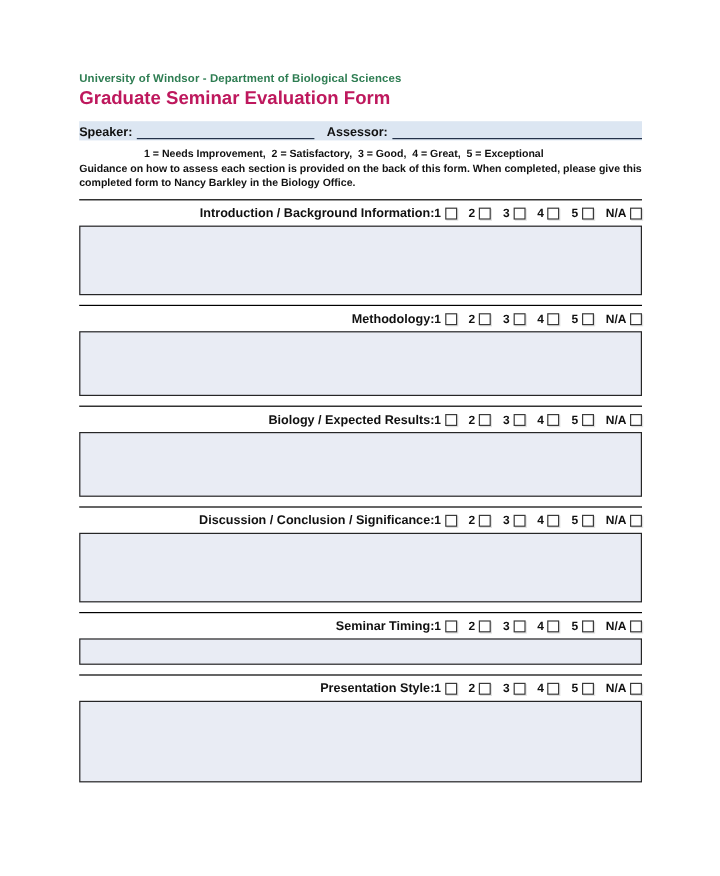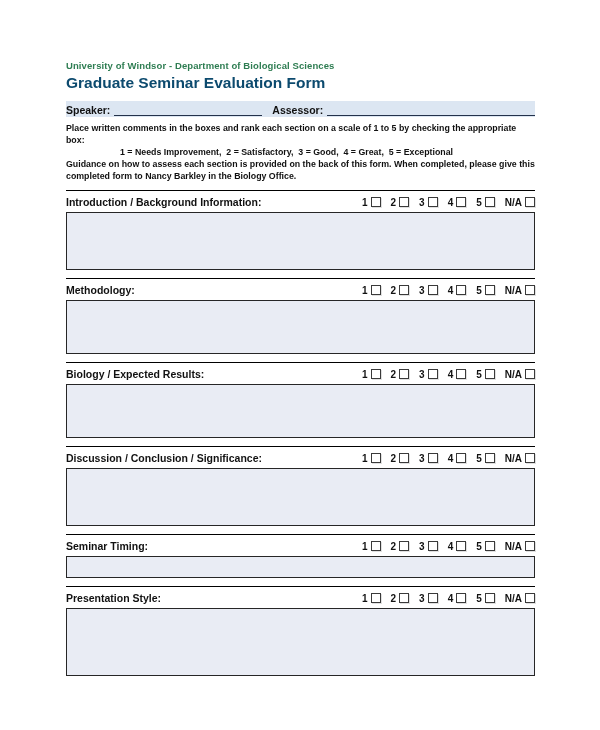--- a/index.html
+++ b/index.html
@@ -4,35 +4,35 @@
 <style>
   html,body { margin:0; padding:0; background:#ffffff; }
   body {
     width:600px; height:730px; overflow:hidden;
     font-family:"Liberation Sans", sans-serif; color:#111;
   }
   .page { width:600px; height:730px; position:relative; background:#fff; }
   .content { padding:60px 65px 0 66px;border-radius:15px; }
 
   .dept { color:#2e7d52; font-weight:bold; font-size:9.5px; letter-spacing:.1px; }
-  .title { font-size:15.5px; font-weight:bold; color:#0c4a6e; margin:3px 0 9px 0; }
+  .title { font-size:15.5px; font-weight:bold; color:#be185d; margin:3px 0 9px 0; }
 
   .field-row { display:flex; align-items:flex-end; font-weight:bold; font-size:10.5px; height:16px; margin-bottom:5px; }
   .speaker-row { background:#dce6f2;text-align:right; }
   .lbl { white-space:nowrap; padding-bottom:1px; }
   .line { border-bottom:1.5px solid #24324a; height:12px; display:inline-block; }
   .line-speaker { width:148px; margin:0 10px 1px 4px; }
   .line-assessor { flex:1; margin:0 0 1px 4px; }
   .line-date { width:330px; margin:0 0 1px 4px; }
 
   .instructions { font-size:8.8px; font-weight:bold; line-height:12px; margin-bottom:2px; }
   .instr-scale { white-space:pre-wrap; margin-left:54px; }
 
   .section { border-top:1.2px solid #000; margin-top:8px; padding-top:4px; }
-  .section-header { display:flex; justify-content:space-between; align-items:center; height:14px; }
+  .section-header { display:flex; justify-content:flex-end; align-items:center; height:14px; }
   .section-label { font-weight:bold; font-size:10.5px; white-space:nowrap; }
   .scale { display:flex; align-items:center; gap:10px; font-weight:bold; font-size:10px; }
   .si { display:flex; align-items:center; }
   .cb { width:8px; height:8px; border:1.2px solid #3a3a3a; background:#fff; margin-left:3px; display:inline-block; box-shadow:1px 1px 0 rgba(0,0,0,0.12); }
 
   .box { background:#e9ecf4; border:1.4px solid #262626; margin-top:3px; }
   .b1 { height:56px; } .b2 { height:52px; } .b3 { height:52px; }
   .b4 { height:56px; } .b5 { height:20px; } .b6 { height:66px; }
 </style>
 </head>
@@ -46,21 +46,20 @@
 
     <div class="field-row speaker-row">
       <span class="lbl">Speaker:</span>
       <span class="line line-speaker"></span>
       <span class="lbl">Assessor:</span>
       <span class="line line-assessor"></span>
     </div>
 
 
     <div class="instructions">
-      <div>Place written comments in the boxes and rank each section on a scale of 1 to 5 by checking the appropriate box:</div>
       <div class="instr-scale">1 = Needs Improvement,  2 = Satisfactory,  3 = Good,  4 = Great,  5 = Exceptional</div>
       <div>Guidance on how to assess each section is provided on the back of this form. When completed, please give this completed form to Nancy Barkley in the Biology Office.</div>
     </div>
 
     <div class="section">
       <div class="section-header">
         <span class="section-label">Introduction / Background Information:</span>
         <span class="scale">
           <span class="si">
               <b>1</b>

